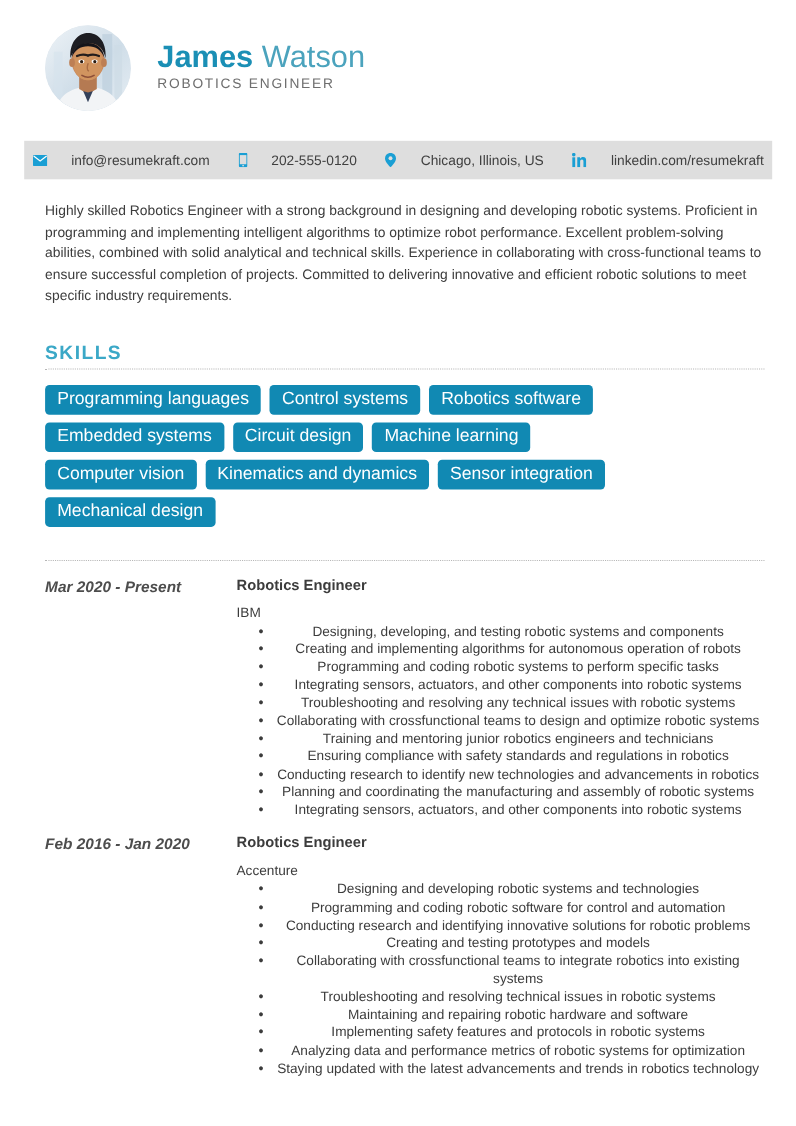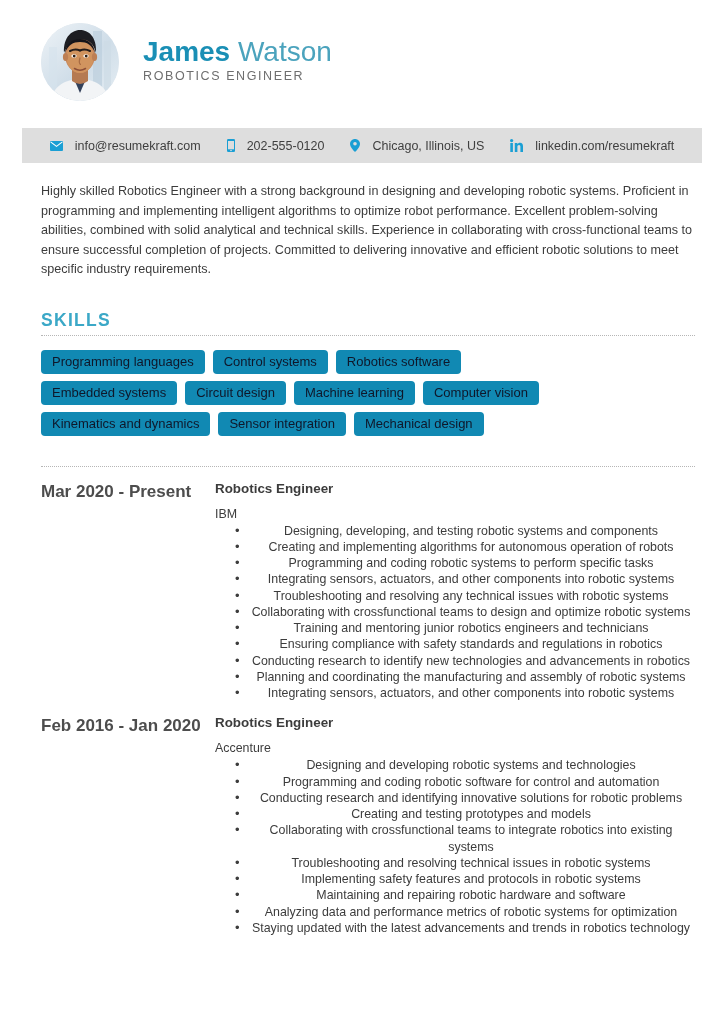--- a/index.html
+++ b/index.html
@@ -77,21 +77,21 @@
     display: flex;
     align-items: center;
     justify-content: center;
     gap: 26px;
     font-size: 12.5px;
     color: #3f3f3f;
   }
   .contact-item {
     display: flex;
     align-items: center;
-    gap: 12px;
+    gap: 22px;
     white-space: nowrap;
     text-align: right;
   }
   .contact-item .ico {
     display: inline-flex;
     align-items: center;
     justify-content: center;
     color: #1a9fd4;
   }
   .contact-item .ico svg { display: block; }
@@ -128,36 +128,37 @@
 
   
   .skills {
     display: flex;
     flex-wrap: wrap;
     gap: 7px 8px;
     max-width: 530px;
   }
   .skill-pill {
     background: #1189b3;
-    color: #0f172a;
+    color: #ffffff;
     border-radius: 4px;
     padding: 5px 11px 6px 11px;
-    font-size: 13px;
+    font-size: 16px;
     line-height: 1;
     white-space: nowrap;
   }
 
   
   .exp-entry {
     display: flex;
     margin-bottom: 14px;
   }
   .exp-date {
     flex: 0 0 174px;
-    font-size: 17px;
+    font-size: 14px;
+    font-style: italic;
     font-weight: bold;
     color: #4d4d4d;
     padding-top: 1px;
     white-space: nowrap;
   }
   .exp-main { flex: 1 1 auto; }
   .exp-title {
     font-size: 13.4px;
     font-weight: bold;
     color: #3c3c3c;
@@ -349,22 +350,22 @@
         <div class="exp-main">
           <div class="exp-title">Robotics Engineer</div>
           <div class="exp-company">Accenture</div>
           <ul class="exp-bullets">
             <li>Designing and developing robotic systems and technologies</li>
             <li>Programming and coding robotic software for control and automation</li>
             <li>Conducting research and identifying innovative solutions for robotic problems</li>
             <li>Creating and testing prototypes and models</li>
             <li>Collaborating with crossfunctional teams to integrate robotics into existing systems</li>
             <li>Troubleshooting and resolving technical issues in robotic systems</li>
+            <li>Maintaining and repairing robotic hardware and software</li>
             <li>Implementing safety features and protocols in robotic systems</li>
-            <li>Maintaining and repairing robotic hardware and software</li>
             <li>Analyzing data and performance metrics of robotic systems for optimization</li>
             <li>Staying updated with the latest advancements and trends in robotics technology</li>
           </ul>
         </div>
       </div>
 
     </div>
   </div>
 </div>
 

